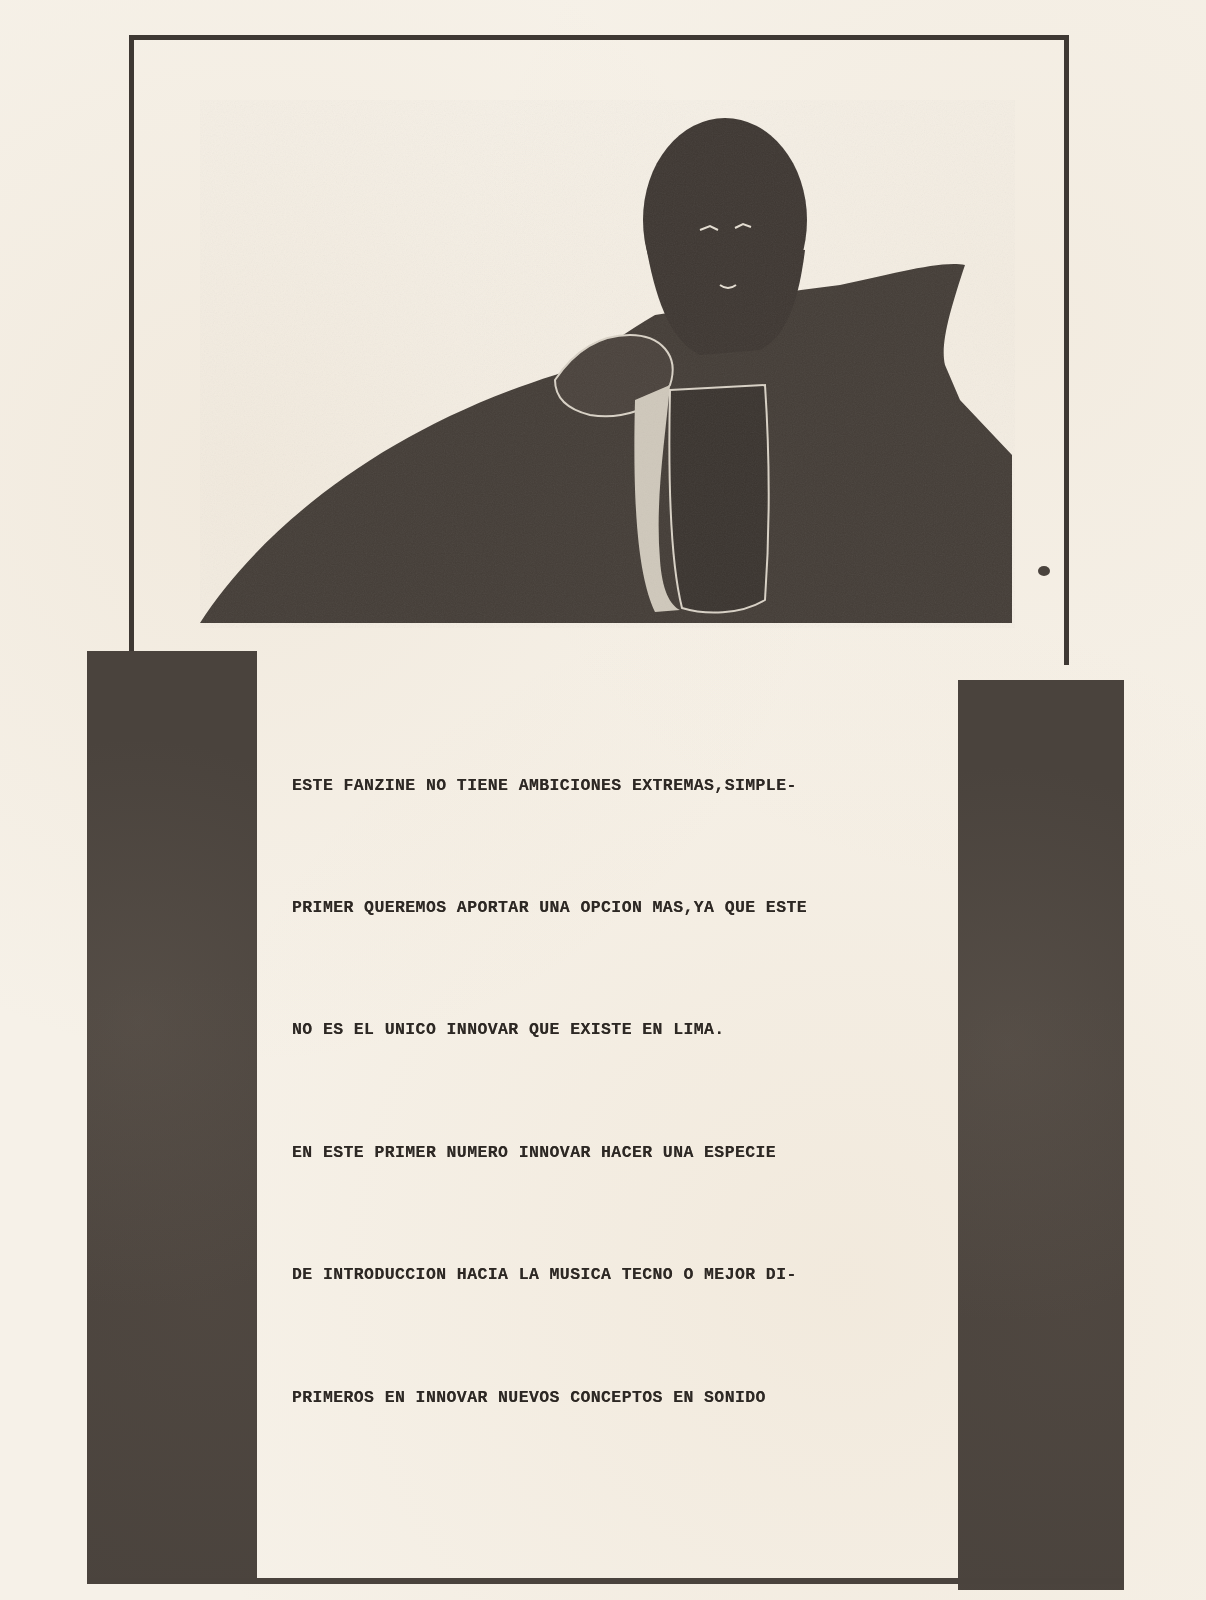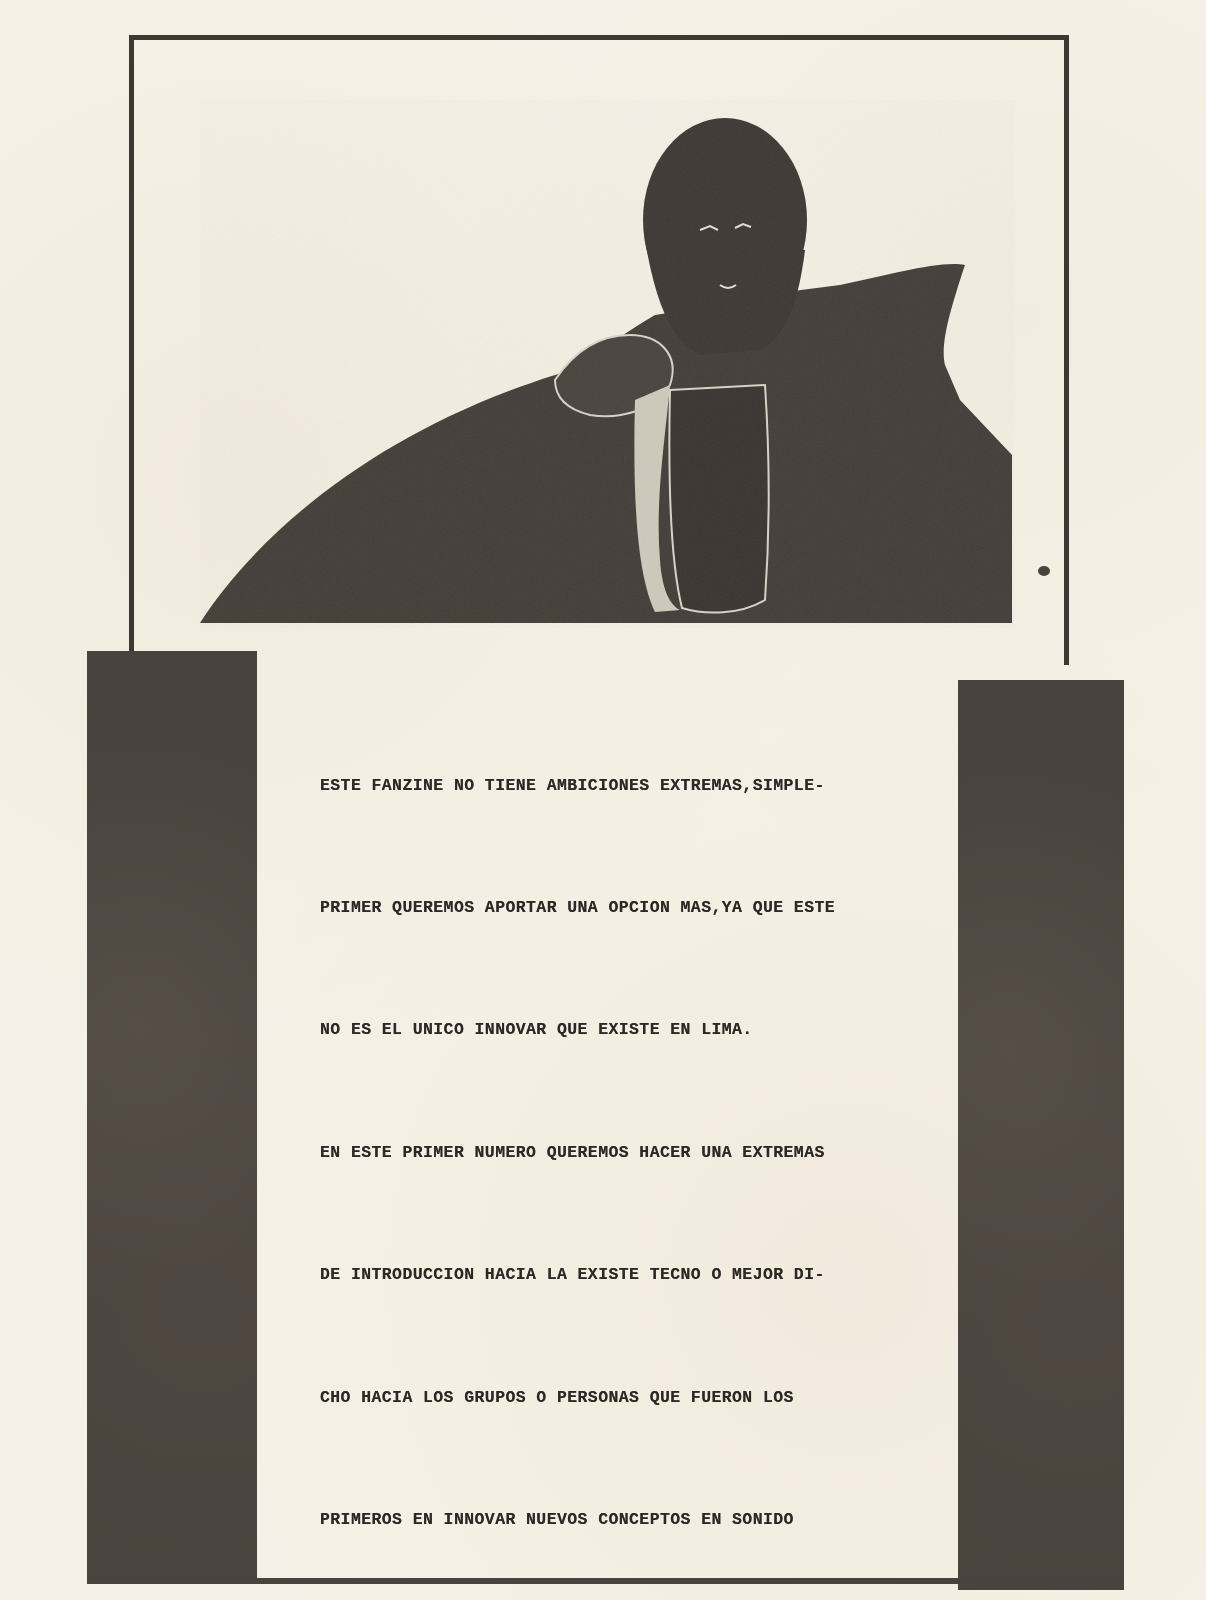--- a/index.html
+++ b/index.html
@@ -77,21 +77,20 @@
       font-size: 16.5px;
       font-weight: bold;
       letter-spacing: 0.4px;
       line-height: 40.8px;
       white-space: pre;
       text-shadow: 0 0 0.6px rgba(40,35,30,0.6);
     }
     .text-line {
       display: block;
       height: 40.8px;
-      margin-left: 28px;
     }
     .smudge {
       position: absolute;
       left: 1038px;
       top: 566px;
       width: 12px;
       height: 10px;
       border-radius: 50%;
       background: #4a433d;
     }
@@ -134,23 +133,22 @@
 <div class="smudge"></div>
 
 <div class="side-panel panel-left"></div>
 <div class="side-panel panel-right"></div>
 <div class="bottom-rule"></div>
 
 <div class="text-block">
   <span class="text-line">ESTE FANZINE NO TIENE AMBICIONES EXTREMAS,SIMPLE-</span>
   <span class="text-line">PRIMER QUEREMOS APORTAR UNA OPCION MAS,YA QUE ESTE</span>
   <span class="text-line">NO ES EL UNICO INNOVAR QUE EXISTE EN LIMA.</span>
-  <span class="text-line">EN ESTE PRIMER NUMERO QUEREMOS HACER UNA EXTREMAS</span>
-  <span class="text-line">DE INTRODUCCION HACIA LA EXISTE TECNO O MEJOR DI-</span>
-  <span class="text-line">CHO HACIA LOS GRUPOS O PERSONAS QUE FUERON LOS</span>
+  <span class="text-line">EN ESTE PRIMER NUMERO INNOVAR HACER UNA ESPECIE</span>
+  <span class="text-line">DE INTRODUCCION HACIA LA MUSICA TECNO O MEJOR DI-</span>
   <span class="text-line">PRIMEROS EN INNOVAR NUEVOS CONCEPTOS EN SONIDO</span>
   
   
   
   
   
   
   
   
   

